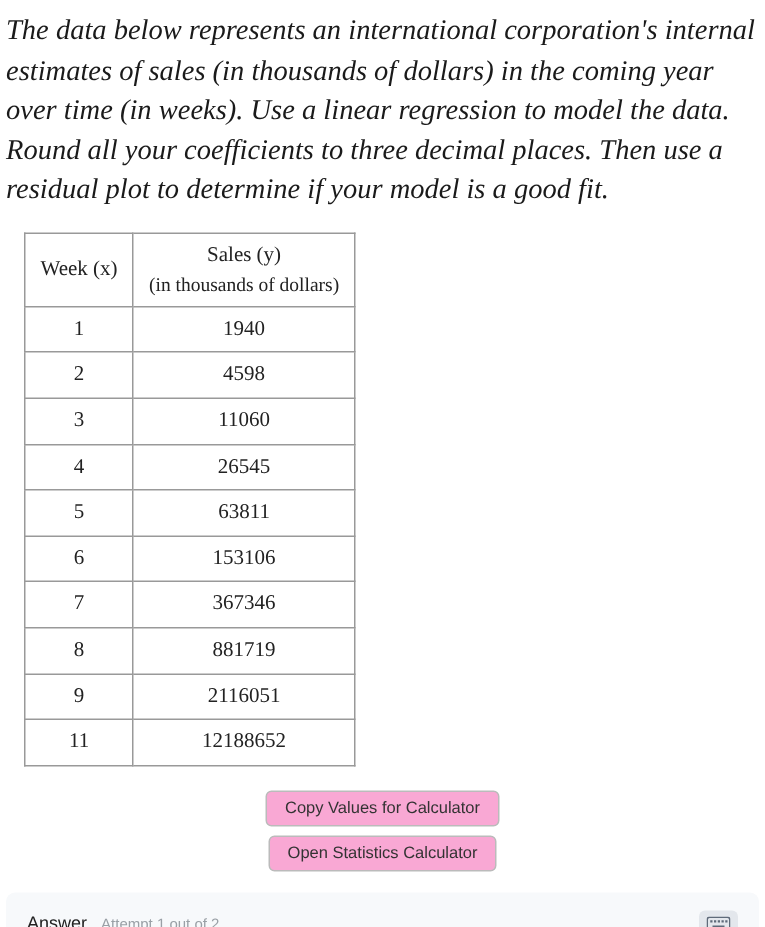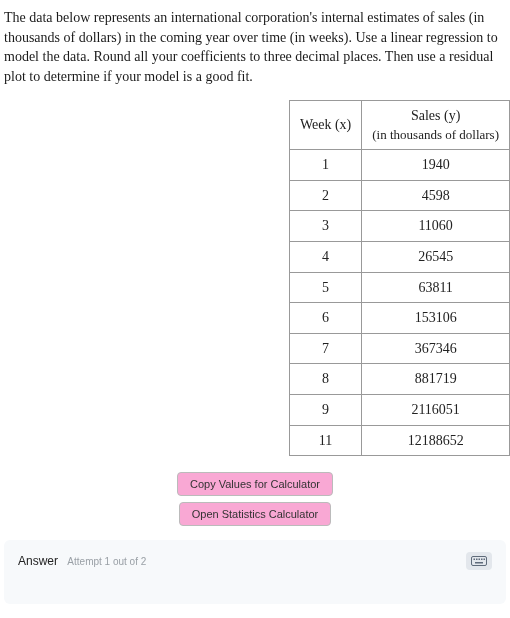--- a/index.html
+++ b/index.html
@@ -6,26 +6,27 @@
   body {
     font-family: Georgia, 'Times New Roman', serif;
     font-size: 14px;
     color: #222;
     background: #fff;
     width: 510px;
     line-height: 1.4;
   }
   .problem-text {
     padding: 8px 4px 10px 4px;
-    font-size: 14px;
+    font-size: 19px;
     color: #1a1a1a;
+    font-style: italic;
   }
   .table-wrap {
     display: flex;
-    justify-content: flex-end;
+    justify-content: flex-start;
     padding: 4px 0 10px 16px;
   }
   table.data {
     border-collapse: collapse;
     font-size: 14px;
   }
   table.data th, table.data td {
     border: 1px solid #999;
     padding: 5px 10px;
     text-align: center;

